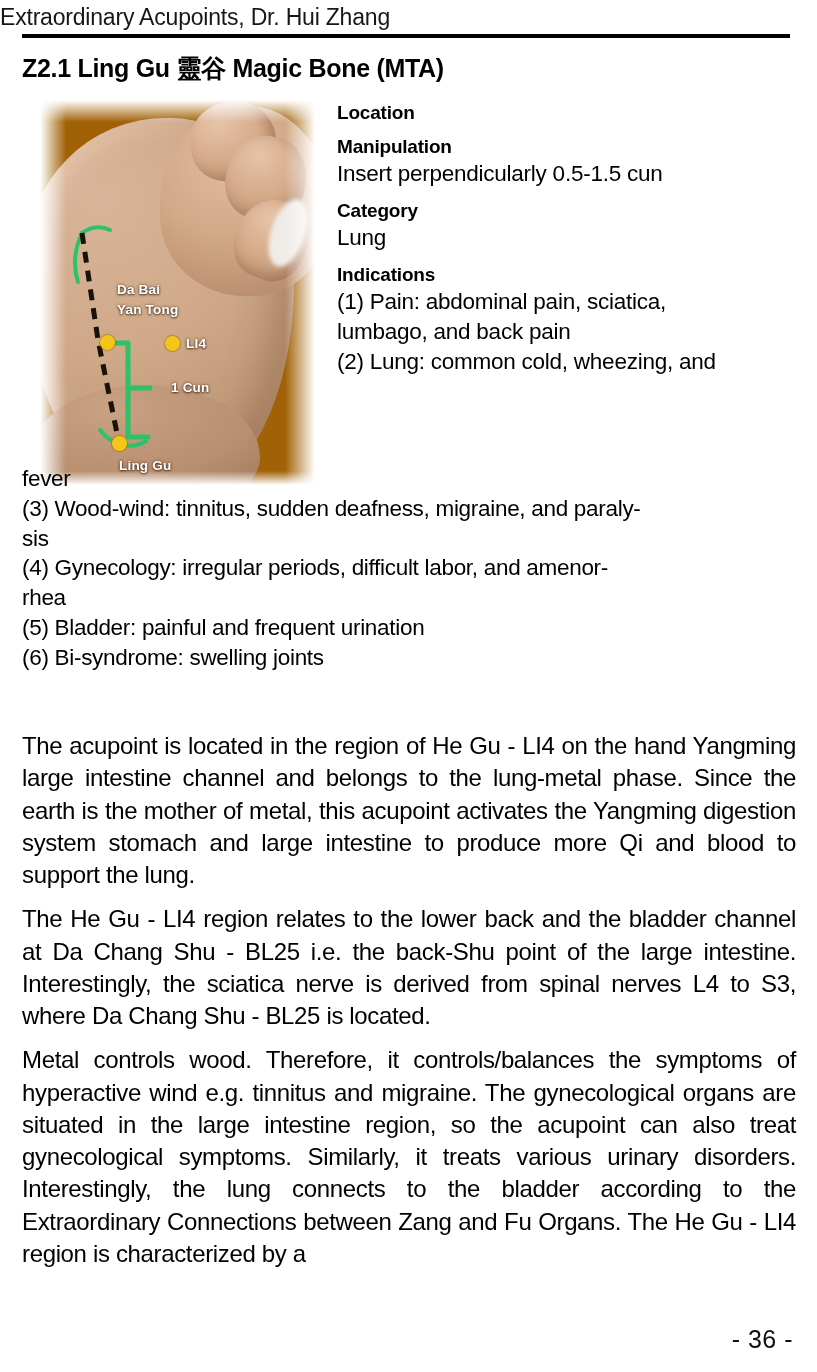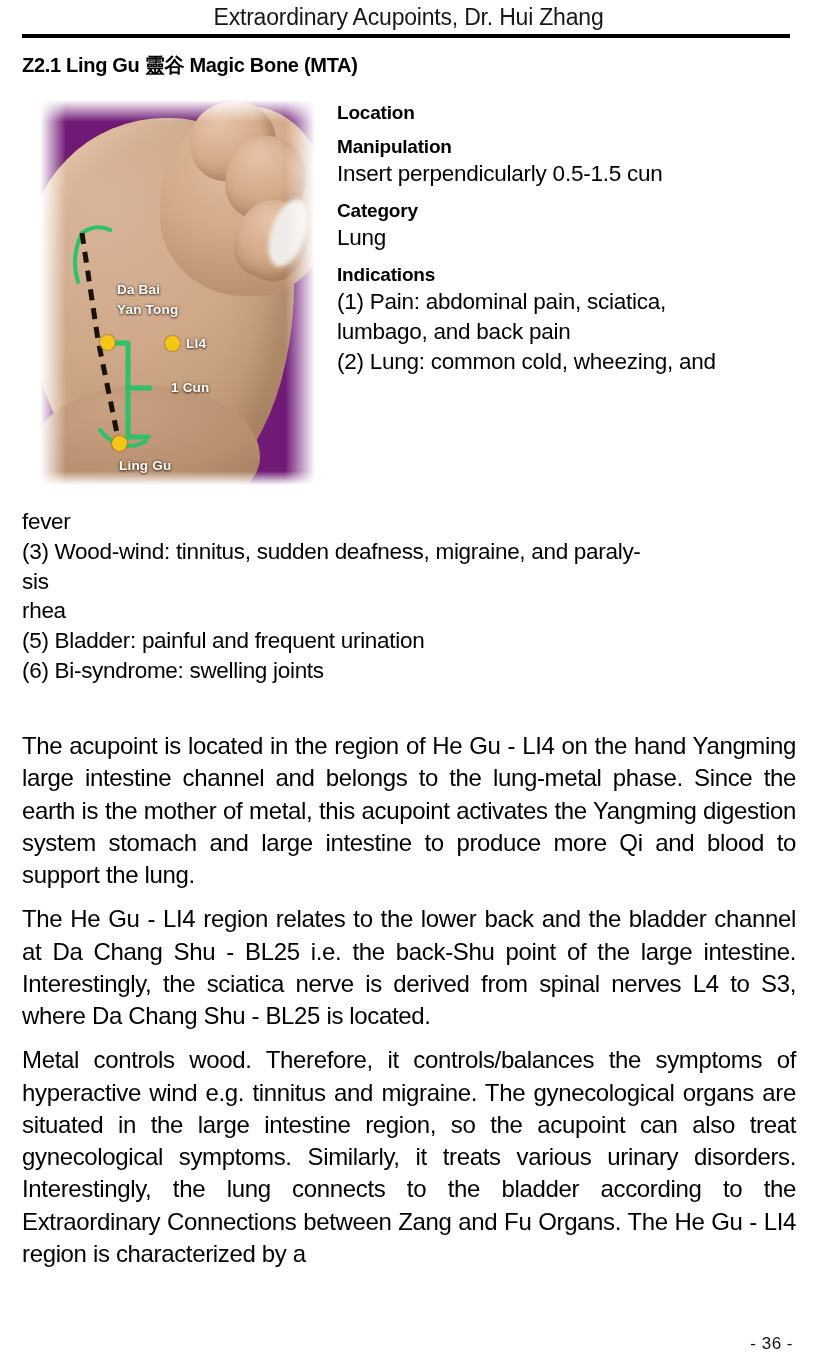--- a/index.html
+++ b/index.html
@@ -16,55 +16,54 @@
     color: #000000;
     -webkit-font-smoothing: antialiased;
   }
 
   
   .page-header {
     position: absolute;
     top: 4px;
     left: 0;
     width: 817px;
-    text-align: center;
     font-size: 23px;
     letter-spacing: -0.2px;
     color: #171717;
   }
   .header-rule {
     position: absolute;
     top: 34px;
     left: 22px;
     width: 768px;
     height: 4px;
     background: #000000;
   }
 
   
   .section-title {
     position: absolute;
     top: 52px;
     left: 22px;
     width: 770px;
-    font-size: 20px;
+    font-size: 25px;
     font-weight: bold;
     letter-spacing: -0.3px;
     color: #000000;
   }
 
   
   .figure {
     position: absolute;
     left: 40px;
     top: 100px;
     width: 275px;
     height: 385px;
     overflow: hidden;
-    background: #701a75;
+    background: #a16207;
   }
   
   .hand {
     position: absolute;
     inset: 0;
   }
   .hand-back {
     position: absolute;
     left: -14px;
     top: 18px;
@@ -170,21 +169,21 @@
     font-size: 22.5px;
     line-height: 1.33;
     letter-spacing: -0.25px;
   }
   .info-body sup { font-size: 0.62em; vertical-align: super; }
 
   
   .flow {
     position: absolute;
     left: 22px;
-    top: 507px;
+    top: 464px;
     width: 775px;
   }
   .flow-line {
     font-size: 22.5px;
     line-height: 1.325;
     letter-spacing: -0.3px;
     white-space: pre;
   }
 
   
@@ -208,21 +207,21 @@
     margin: 0 0 12px 0;
     hyphens: manual;
   }
   .para:last-child { margin-bottom: 0; }
 
   
   .page-number {
     position: absolute;
     right: 24px;
     bottom: 18px;
-    font-size: 17px;
+    font-size: 25px;
     letter-spacing: 0.5px;
     color: #111111;
   }
 </style>
 </head>
 <body>
 
 <div class="page-header">Extraordinary Acupoints, Dr. Hui Zhang</div>
 <div class="header-rule"></div>
 
@@ -288,20 +287,21 @@
     <div>(1) Pain: abdominal pain, sciatica,</div>
     <div>lumbago, and back pain</div>
     <div>(2) Lung: common cold, wheezing, and</div>
   </div>
 </div>
 
 <div class="flow">
   <div class="flow-line">fever</div>
   <div class="flow-line">(3) Wood-wind: tinnitus, sudden deafness, migraine, and paraly-</div>
   <div class="flow-line">sis</div>
+  <div class="flow-line">(4) Gynecology: irregular periods, difficult labor, and amenor-</div>
   <div class="flow-line">rhea</div>
   <div class="flow-line">(5) Bladder: painful and frequent urination</div>
   <div class="flow-line">(6) Bi-syndrome: swelling joints</div>
 </div>
 
 <div class="commentary">
   <p class="para">The acupoint is located in the region of He Gu - LI4 on the hand Yangming large intestine channel and belongs to the lung-metal phase. Since the earth is the mother of metal, this acupoint activates the Yangming digestion system stomach and large intestine to produce more Qi and blood to support the lung.</p>
   <p class="para">The He Gu - LI4 region relates to the lower back and the bladder channel at Da Chang Shu - BL25 i.e. the back-Shu point of the large intestine. Interestingly, the sciatica nerve is derived from spinal nerves L4 to S3, where Da Chang Shu - BL25 is located.</p>
   <p class="para">Metal controls wood. Therefore, it controls/balances the symptoms of hyperactive wind e.g. tinnitus and migraine. The gynecological organs are situated in the large intestine region, so the acupoint can also treat gynecological symptoms. Similarly, it treats various urinary disorders. Interestingly, the lung connects to the bladder according to the Extraordinary Connections between Zang and Fu Organs. The He Gu - LI4 region is characterized by a</p>
 </div>

